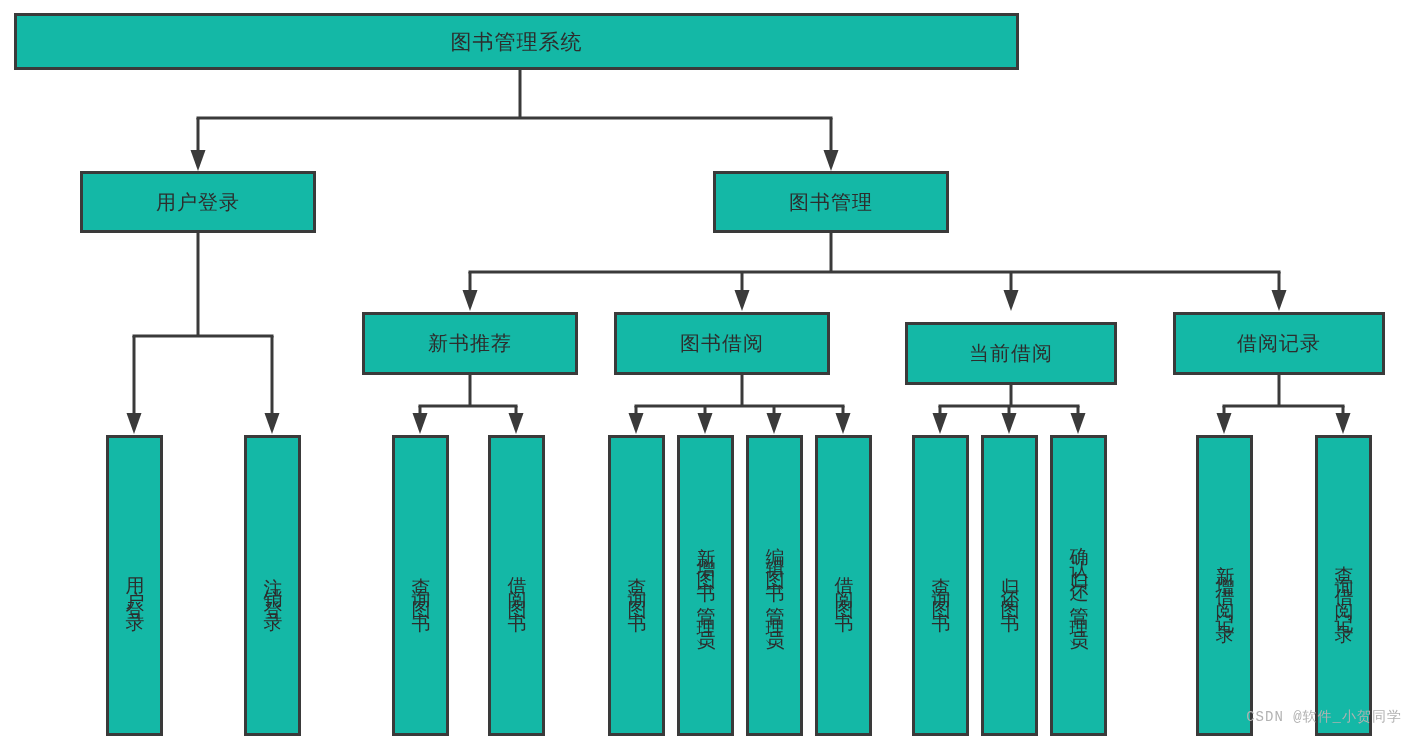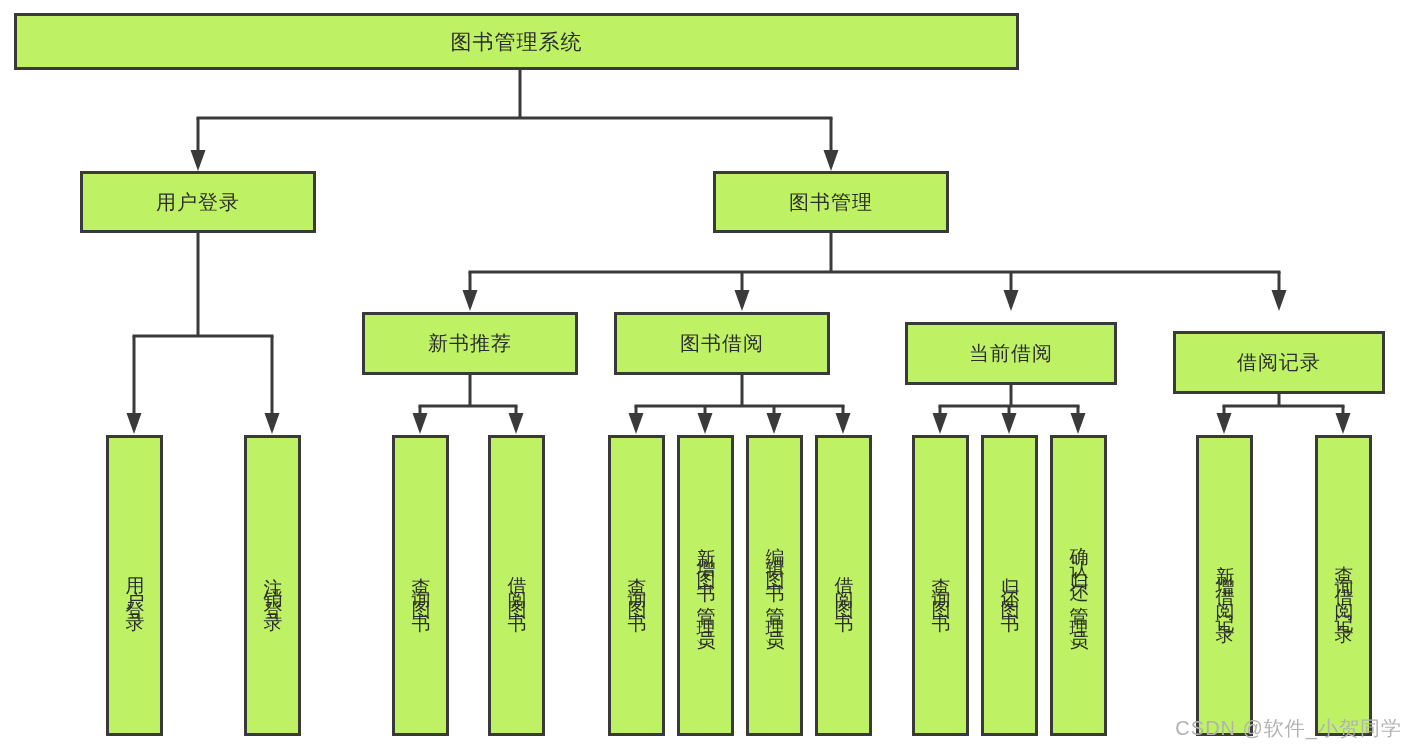--- a/index.html
+++ b/index.html
@@ -18,21 +18,21 @@
     position: absolute;
     left: 0; top: 0;
     width: 1405px; height: 747px;
     z-index: 1;
   }
   .connectors line { stroke: #3a3a3a; stroke-width: 3; }
   .connectors polygon { fill: #3a3a3a; }
 
   .box {
     position: absolute;
-    background: #bef264;
+    background: #14b8a6;
     border: 3px solid #3a3a3a;
     display: flex;
     align-items: center;
     justify-content: center;
     color: #2d2d2d;
     z-index: 2;
   }
   .h  { font-size: 20px; letter-spacing: 1px; }
   .root-box { font-size: 21px; letter-spacing: 1px; }
 
@@ -43,25 +43,26 @@
     font-size: 19px;
     letter-spacing: 12px;
     line-height: 1.2;
     color: #2d2d2d;
     white-space: nowrap;
   }
 
   .watermark {
     position: absolute;
     right: 3px;
-    bottom: 5px;
-    font-size: 20px;
+    bottom: 21px;
+    font-size: 14px;
     letter-spacing: 1px;
     color: #b2b2b2;
     z-index: 5;
+    font-family: Liberation Mono, monospace;
   }
 </style>
 </head>
 <body>
 
 <div class="canvas">
 
   <svg class="connectors" viewBox="0 0 1405 747">
 
     <g>
@@ -139,21 +140,21 @@
   </svg>
 
   <div class="box root-box" style="left:14px; top:13px; width:1005px; height:57px;">图书管理系统</div>
 
   <div class="box h" style="left:80px; top:171px; width:236px; height:62px;">用户登录</div>
   <div class="box h" style="left:362px; top:312px; width:216px; height:63px;">新书推荐</div>
 
   <div class="box h" style="left:713px; top:171px; width:236px; height:62px;">图书管理</div>
   <div class="box h" style="left:614px; top:312px; width:216px; height:63px;">图书借阅</div>
   <div class="box h" style="left:905px; top:322px; width:212px; height:63px;">当前借阅</div>
-  <div class="box h" style="left:1173px; top:312px; width:212px; height:63px;margin-top:19px;">借阅记录</div>
+  <div class="box h" style="left:1173px; top:312px; width:212px; height:63px;">借阅记录</div>
 
   <div class="box leaf" style="left:106px; top:435px; width:57px; height:301px;">
     <span class="vtext">用户登录</span>
   </div>
   <div class="box leaf" style="left:244px; top:435px; width:57px; height:301px;">
     <span class="vtext">注销登录</span>
   </div>
 
   <div class="box leaf" style="left:392px; top:435px; width:57px; height:301px;">
     <span class="vtext">查询图书</span>

